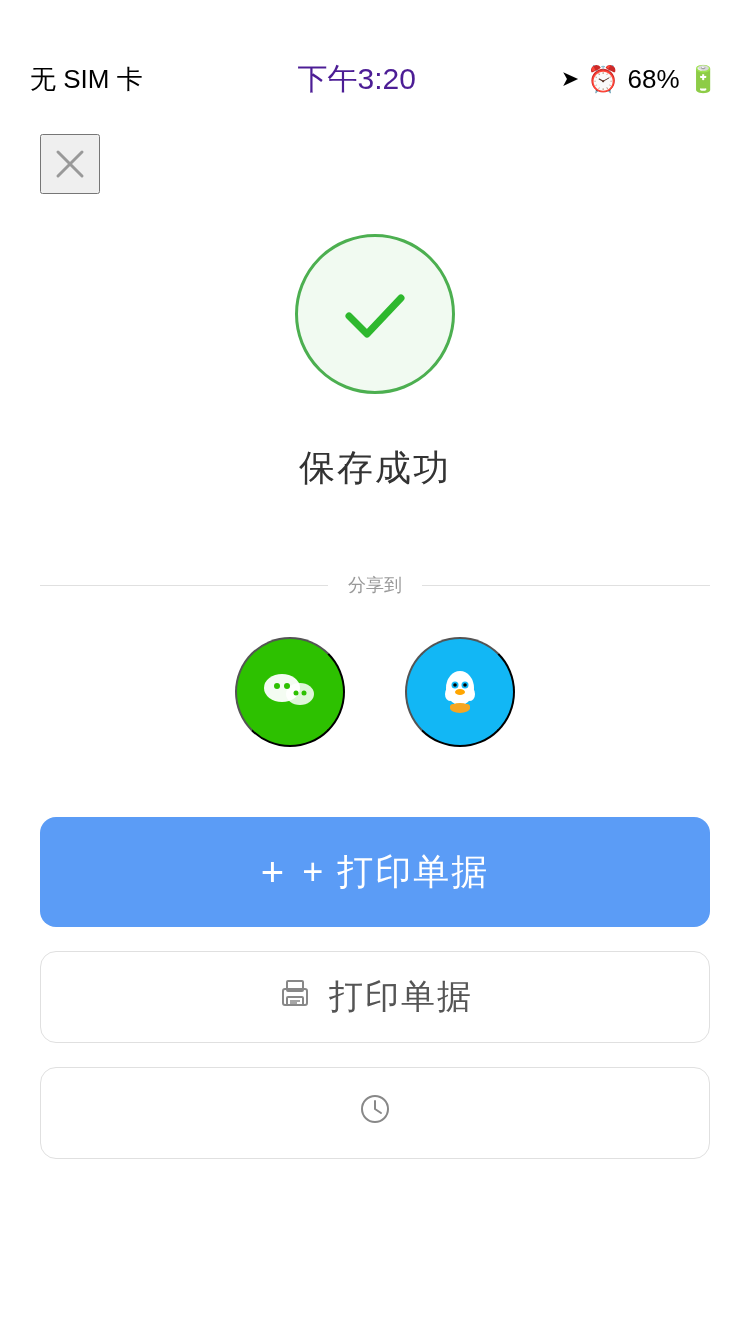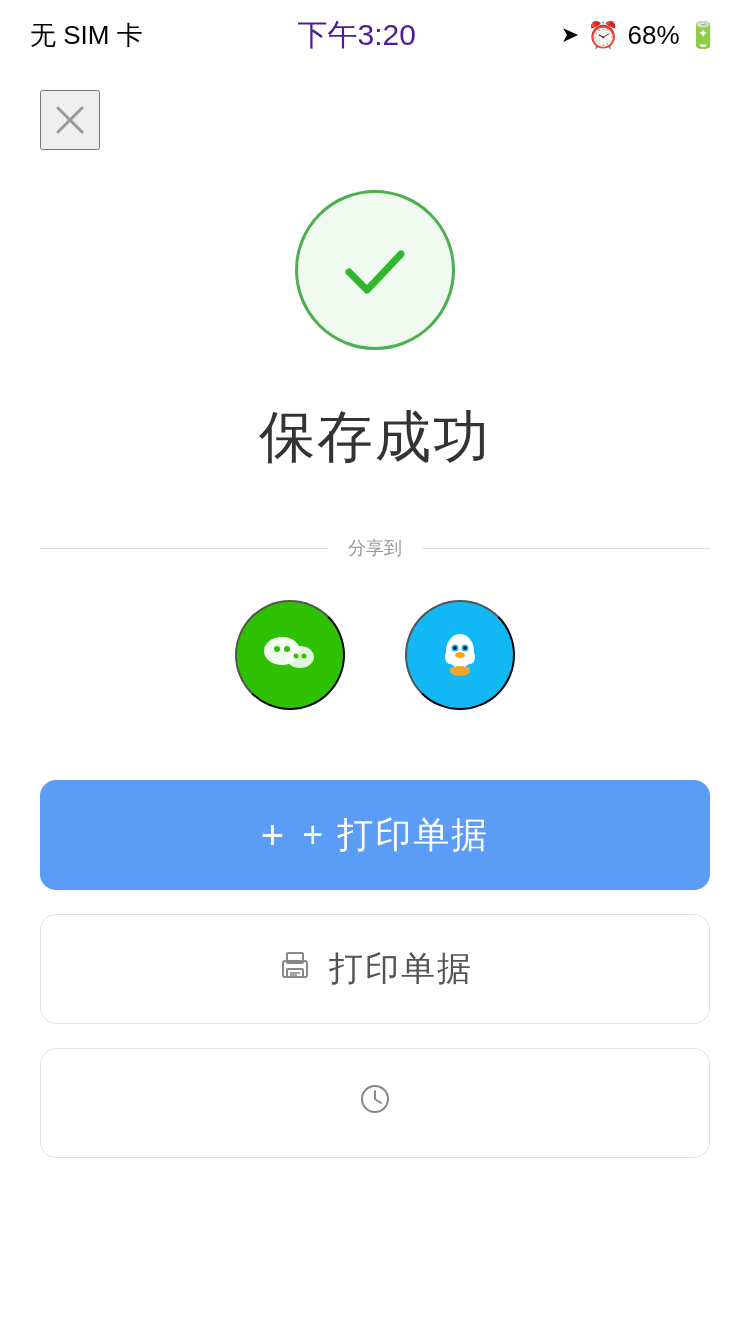--- a/index.html
+++ b/index.html
@@ -15,20 +15,21 @@
 
     
     .status-bar {
       width: 100%;
       height: 70px;
       display: flex;
       align-items: center;
       justify-content: space-between;
       padding: 0 30px;
       background: #fff;
+      margin-top: 44px;
     }
     .status-left {
       display: flex;
       align-items: center;
       gap: 10px;
       font-size: 26px;
       color: #000;
     }
     .status-center {
       font-size: 30px;
@@ -80,24 +81,24 @@
       justify-content: center;
       margin-bottom: 50px;
     }
     .success-circle svg {
       width: 80px;
       height: 80px;
     }
 
     
     .success-title {
-      font-size: 56px;
+      font-size: 36px;
       font-weight: 500;
       color: #333;
-      margin-bottom: 60px;
+      margin-bottom: 80px;
       letter-spacing: 2px;
     }
 
     
     .share-section {
       width: 100%;
       margin-bottom: 50px;
     }
     .share-divider-row {
       display: flex;
@@ -159,21 +160,21 @@
       color: #fff;
       display: flex;
       align-items: center;
       justify-content: center;
       gap: 16px;
       cursor: pointer;
       letter-spacing: 2px;
     }
     .btn-secondary {
       width: 100%;
-      height: 110px;
+      height: 92px;
       background: #fff;
       border: 1px solid #e0e0e0;
       border-radius: 16px;
       font-size: 34px;
       color: #555;
       display: flex;
       align-items: center;
       justify-content: center;
       gap: 16px;
       cursor: pointer;

